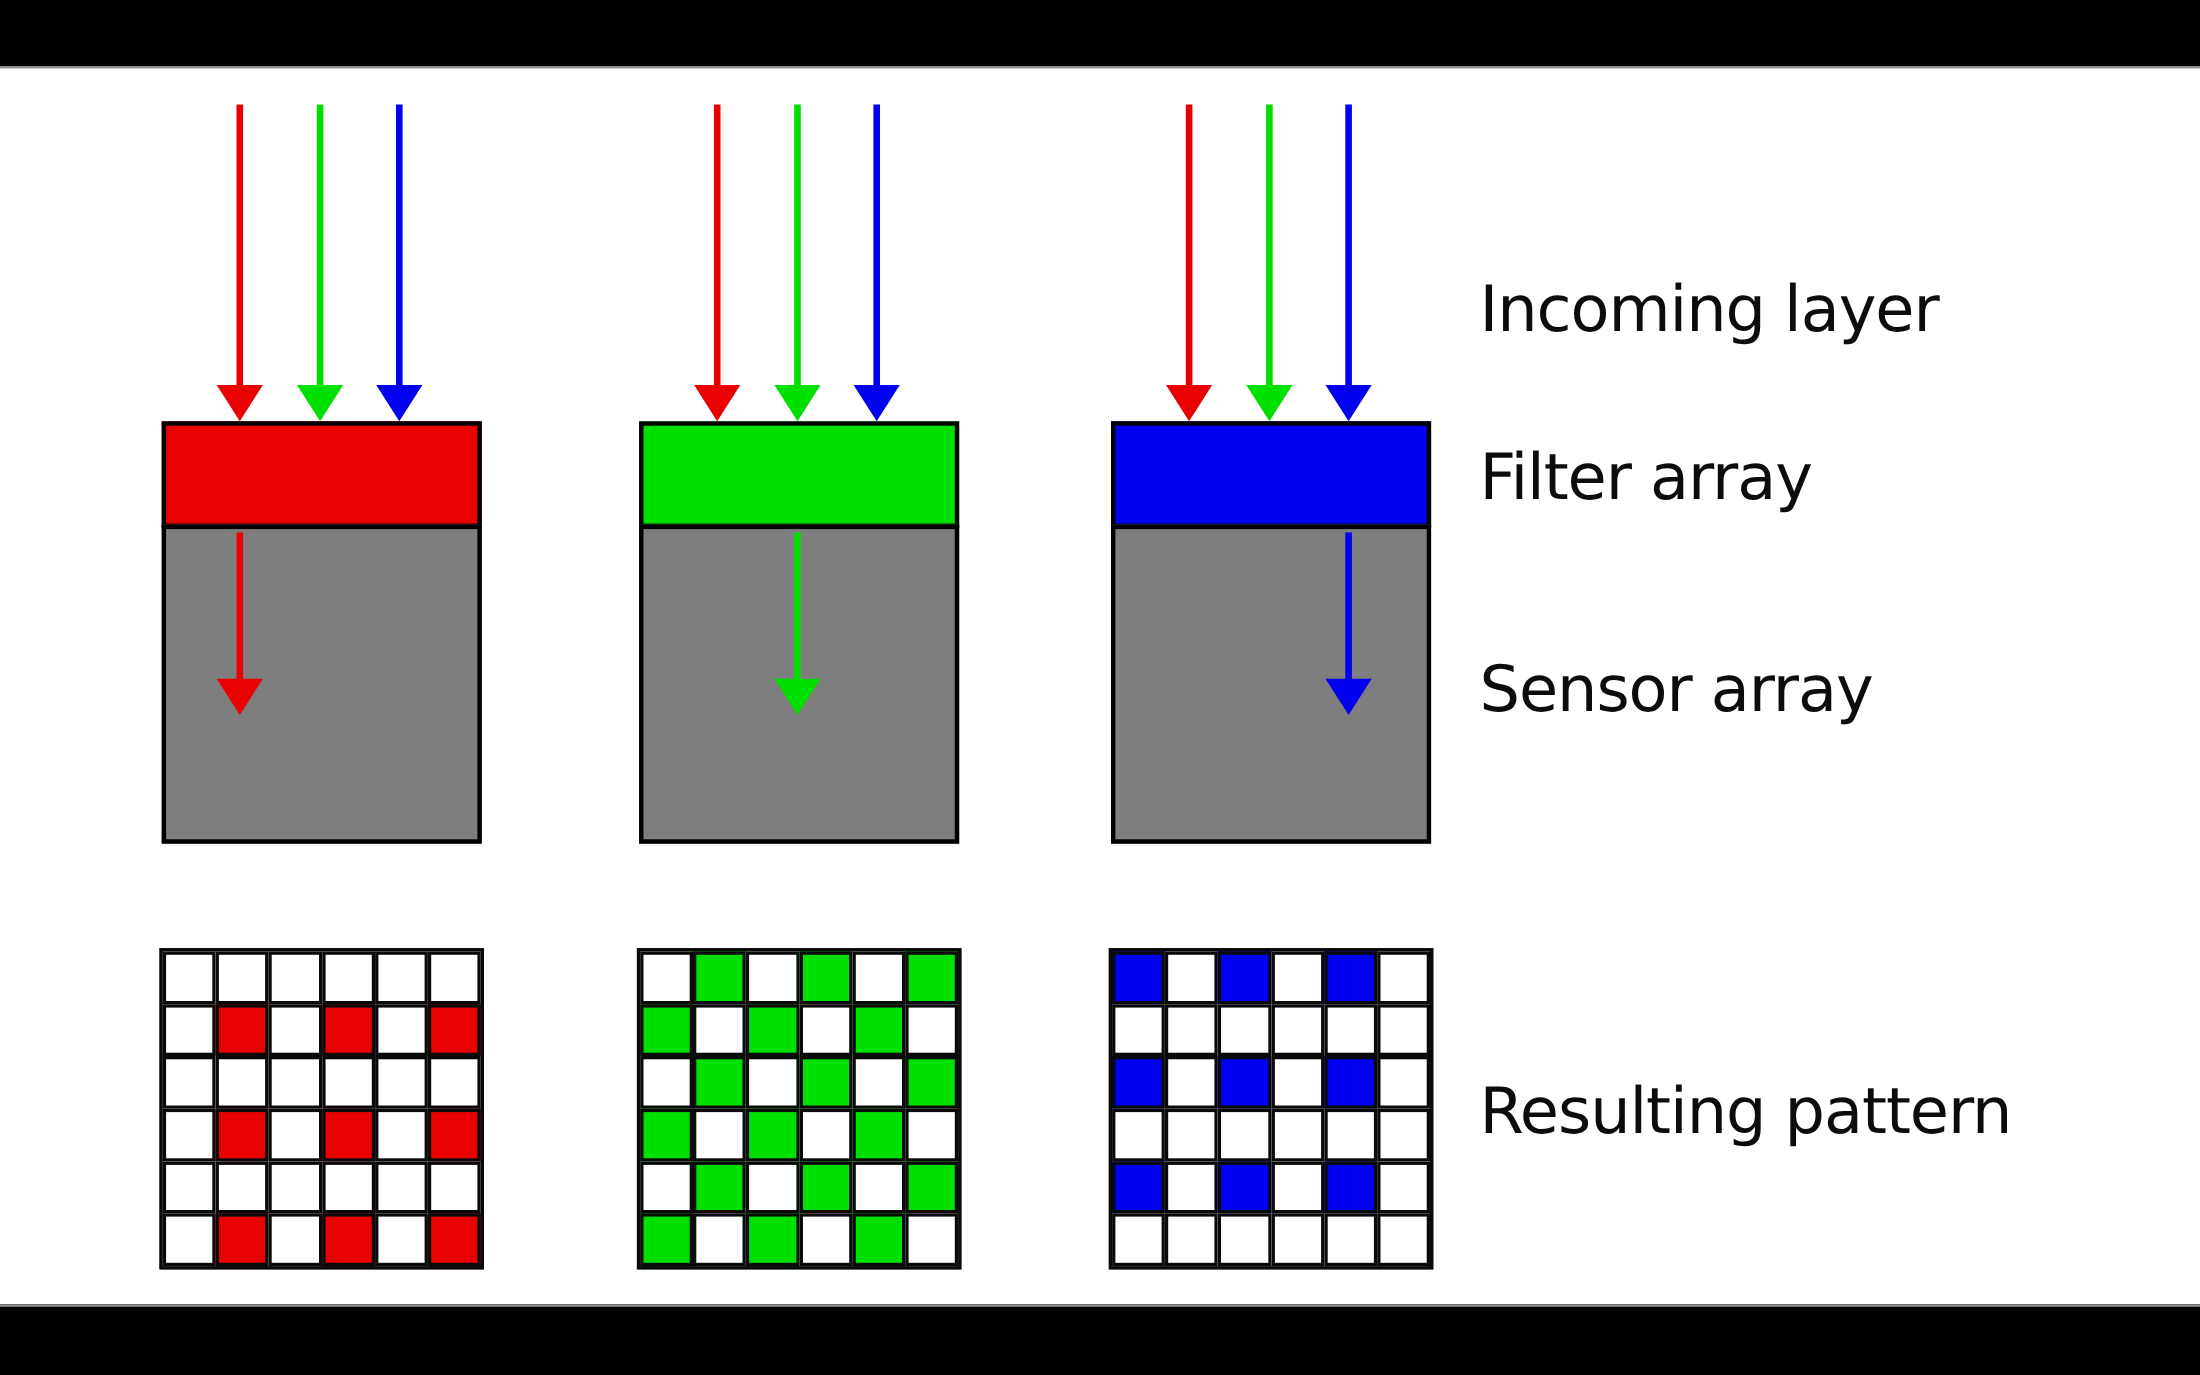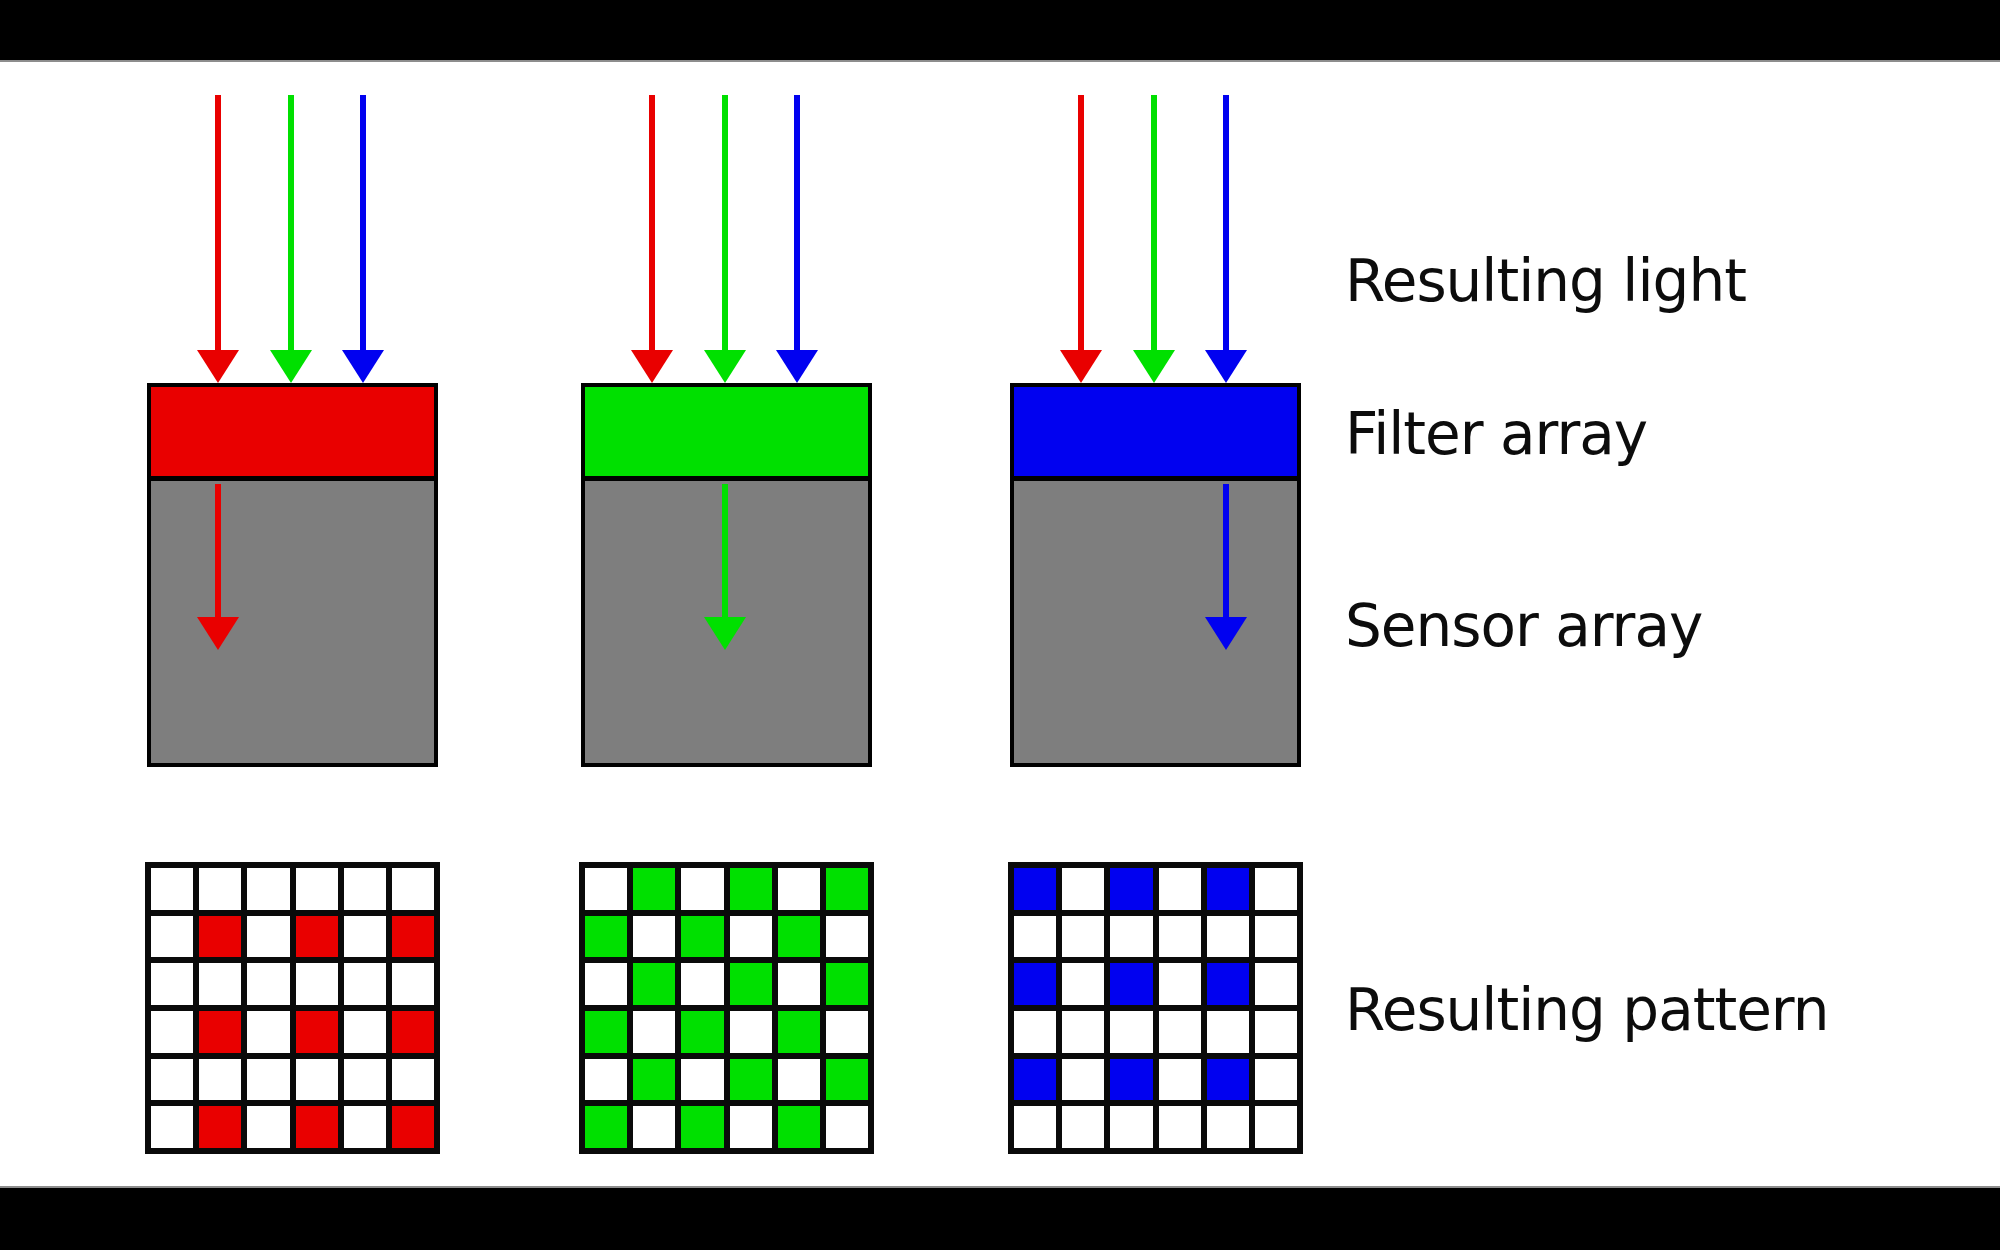--- a/index.html
+++ b/index.html
@@ -227,21 +227,21 @@
             <div class="cell" style="background: rgb(255, 255, 255);"></div>
             <div class="cell" style="background: rgb(255, 255, 255);"></div>
             <div class="cell" style="background: rgb(255, 255, 255);"></div>
             <div class="cell" style="background: rgb(255, 255, 255);"></div>
             <div class="cell" style="background: rgb(255, 255, 255);"></div>
             <div class="cell" style="background: rgb(255, 255, 255);"></div>
           </div>
         </div>
       </div>
 
-    <div class="side-label" style="top: 186px;">Resulting light</div>
+    <div class="side-label" style="top: 186px;">Incoming layer</div>
 
     <div class="side-label" style="top: 339px;">Filter array</div>
 
     <div class="side-label" style="top: 915px;">Resulting pattern</div>
 
     <div class="side-label" style="top: 531px;">Sensor array</div>
   </div>
   <div class="letterbox bottom"></div>
 </div>
 

